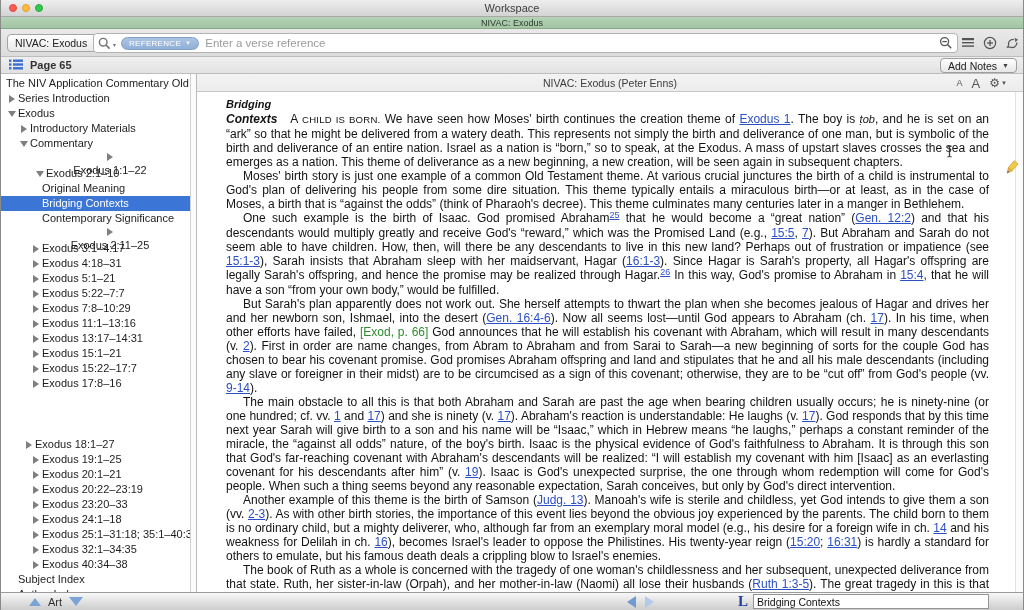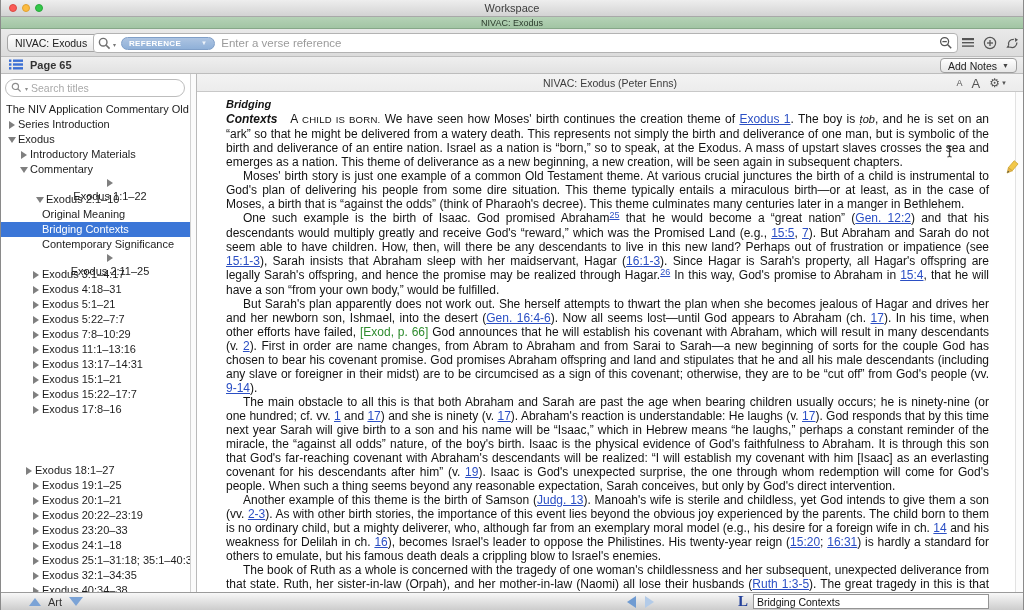--- a/index.html
+++ b/index.html
@@ -21,21 +21,21 @@
   .tabbar .tabtitle { font-size:9px; color:#2c3c2d; }
 
   
   .toolbar { height:28px; background:linear-gradient(#e9e9e9,#dcdcdc); border-bottom:1px solid #bdbdbd; position:relative; flex:0 0 auto; }
   .module-btn { position:absolute; left:6px; top:5px; height:18px; padding:0 7px; background:linear-gradient(#ffffff,#e9e9e9); border:1px solid #a5a5a5; border-radius:4px; font-size:10.5px; color:#222; display:flex; align-items:center; gap:5px; }
   .module-btn .caret { font-size:7px; color:#444; }
   .searchfield { position:absolute; left:92px; top:4px; width:865px; height:20px; background:#ffffff; border:1px solid #b3b3b3; border-radius:4px; display:flex; align-items:center; padding:0 4px; }
   .mag { width:13px; height:13px; position:relative; margin-right:2px; flex:0 0 auto; }
   .mag svg { display:block; }
   .mag .caret { position:absolute; right:-5px; top:4px; font-size:6px; color:#777; }
-  .token { background:linear-gradient(#adc4e2,#8fb0d8); border:1px solid #7f9fc8; color:#ffffff; font-size:8px; font-weight:bold; letter-spacing:.3px; border-radius:8px; padding:1px 7px; margin:0 6px 0 8px; display:flex; align-items:center; gap:20px; flex:0 0 auto; }
+  .token { background:linear-gradient(#adc4e2,#8fb0d8); border:1px solid #7f9fc8; color:#ffffff; font-size:8px; font-weight:normal; letter-spacing:.3px; border-radius:8px; padding:1px 7px; margin:0 6px 0 8px; display:flex; align-items:center; gap:4px; flex:0 0 auto; }
   .token .caret { font-size:6px; color:#eef3fa; }
   .searchfield input { border:none; outline:none; flex:1; font-size:11.5px; color:#222; font-family:"Liberation Sans",sans-serif; background:transparent; }
   .searchfield input::placeholder { color:#9b9b9b; }
   .tool-icons { position:absolute; right:4px; top:7px; display:flex; gap:8px; align-items:center; }
   .tool-icons .ticon { width:14px; height:14px; display:flex; align-items:center; justify-content:center; color:#555; }
 
   
   .pagebar { height:17px; background:linear-gradient(#efefef,#e2e2e2); border-bottom:1px solid #bdbdbd; position:relative; display:flex; align-items:center; flex:0 0 auto; }
   .pagebar .listicon { margin-left:8px; margin-right:7px; }
   .pagebar .pagelabel { font-size:11px; font-weight:bold; color:#333; }
@@ -178,32 +178,20 @@
     </span>
     <span class="pagelabel">Page 65</span>
     <div class="addnotes-btn">
       <span>Add Notes</span>
       <span class="caret">▼</span>
     </div>
   </div>
 
   <div class="main">
     <div class="sidebar">
-      <div class="sidebar-search">
-        <div class="box">
-          <span style="margin-right:3px;">
-            <svg width="11" height="11" viewBox="0 0 11 11">
-                <circle cx="4.4" cy="4.4" r="3.1" fill="none" stroke="#8d8d8d" stroke-width="1.2"></circle>
-                <line x1="6.8" y1="6.8" x2="9.6" y2="9.6" stroke="#8d8d8d" stroke-width="1.3"></line>
-              </svg>
-          </span>
-          <span style="font-size:6px;color:#8d8d8d;margin-right:3px;">▾</span>
-          <input type="text" placeholder="Search titles" style="">
-        </div>
-      </div>
       <div class="tree">
           <div class="tree-row" style="padding-left: 5px;">
             <span>The NIV Application Commentary Old Test...</span>
           </div>
           <div class="tree-row" style="padding-left: 5px;">
             <span class="tri tri-closed"></span>
             <span>Series Introduction</span>
           </div>
           <div class="tree-row" style="padding-left: 5px;">
             <span class="tri tri-open"></span>

